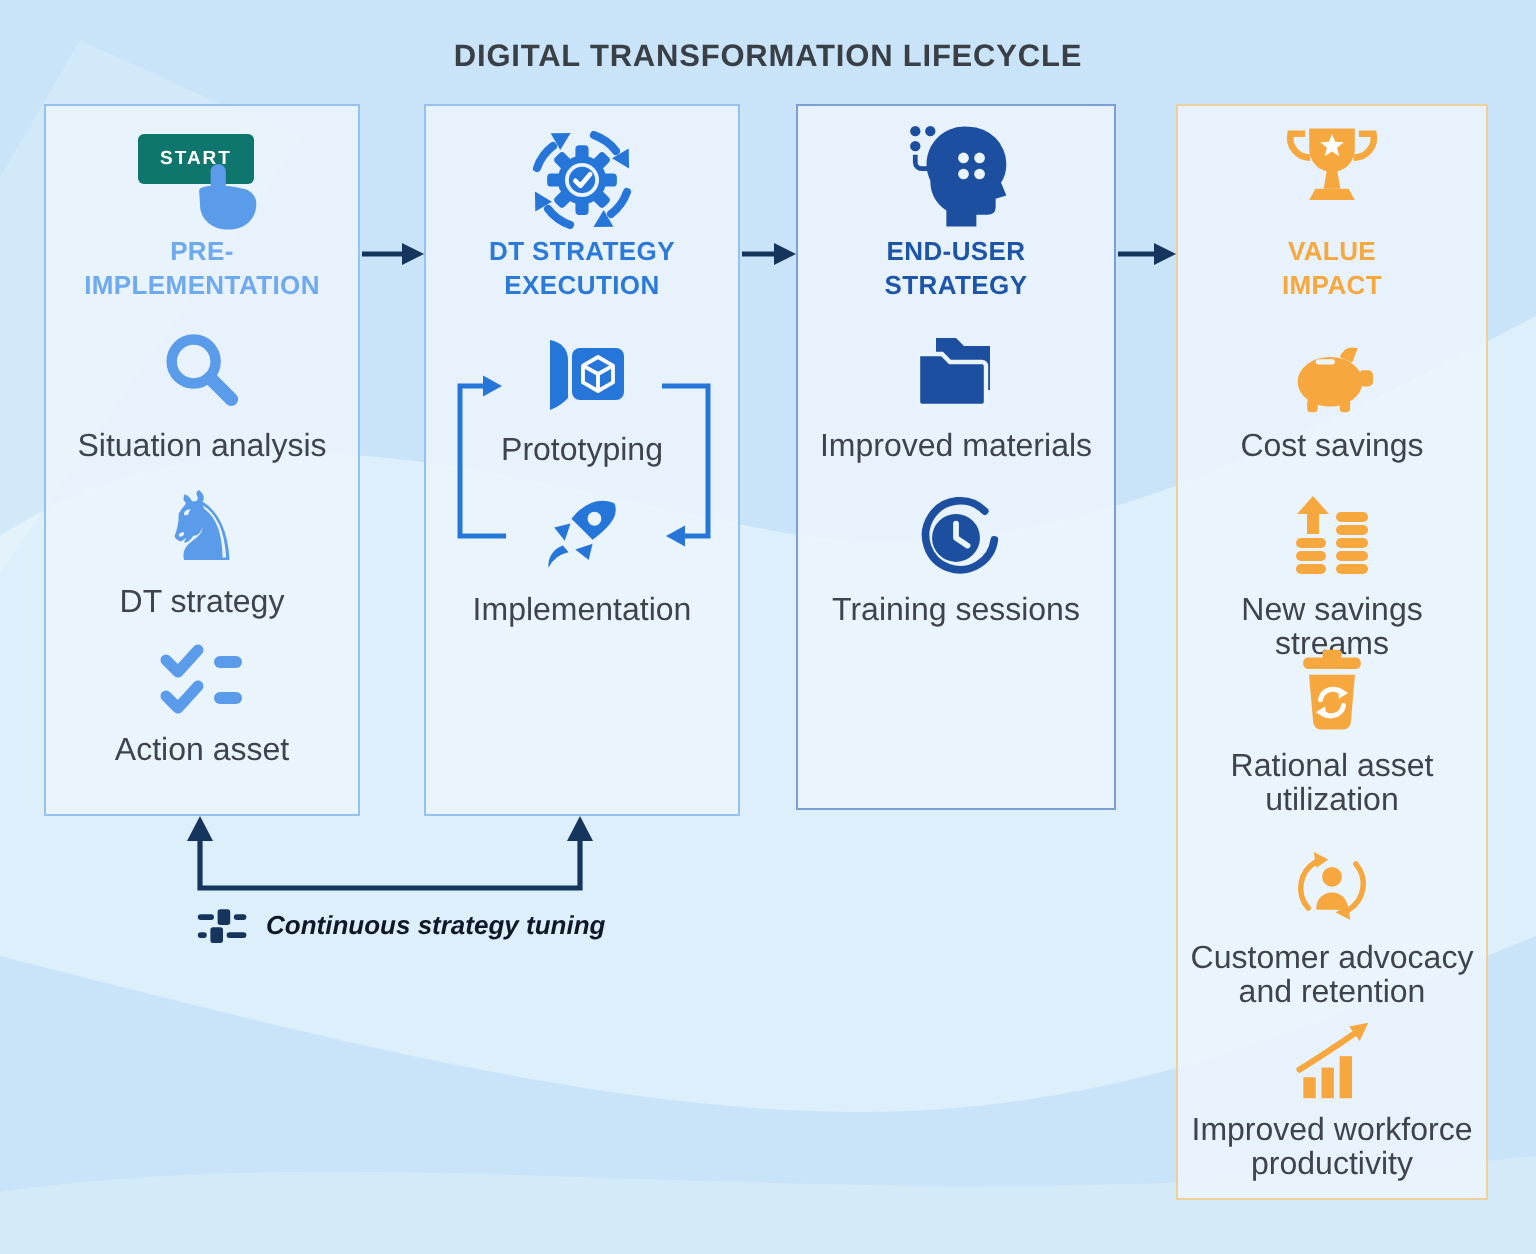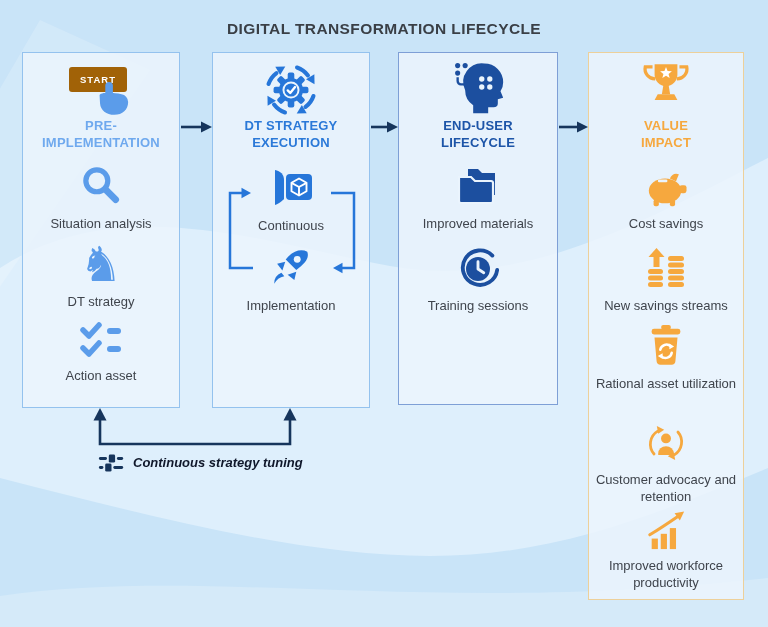--- a/index.html
+++ b/index.html
@@ -30,31 +30,31 @@
 
   .block{
     position:absolute;left:0;right:0;
     display:flex;flex-direction:column;align-items:center;
   }
   .heading{
     font-size:13px;font-weight:bold;line-height:17px;text-align:center;letter-spacing:.2px;
   }
   .h1{color:#6FA9EE;} .h2{color:#2B79D8;} .h3{color:#1D55A8;} .h4{color:#F6A83E;}
   .label{
-    font-size:13px;color:#3F444C;text-align:center;line-height:17px;margin-top:6px;
+    font-size:16px;color:#3F444C;text-align:center;line-height:17px;margin-top:6px;
     max-width:148px;
   }
   .knight{
     font-family:"DejaVu Sans",sans-serif;font-size:48px;line-height:46px;height:46px;
     color:#5B9CEA;
   }
   .start-wrap{position:relative;width:64px;height:56px;}
   .start-btn{
     position:absolute;left:0;top:2px;width:58px;height:25px;border-radius:3px;
-    background:#a16207;color:#fff;font-size:9.5px;font-weight:bold;letter-spacing:1px;
+    background:#0f766e;color:#fff;font-size:9.5px;font-weight:bold;letter-spacing:1px;
     display:flex;align-items:center;justify-content:center;
   }
   .start-hand{position:absolute;left:22px;top:16px;}
 
   .cycle-svg{position:absolute;left:0;top:0;}
 
   .loop-caption{
     position:absolute;left:98px;top:452px;width:220px;z-index:2;
     display:flex;align-items:center;gap:8px;
   }
@@ -156,21 +156,21 @@
   </svg>
   <div class="block" style="top:114px">
     <svg width="48" height="44" viewBox="0 0 48 44">
       <path d="M8,3 c5.5,1 9,4.5 9,10 v19 c0,0 -3.5,4 -9,6 z" fill="#2676D9"></path>
       <rect x="19" y="7" width="26" height="26" rx="4" fill="#2676D9"></rect>
       <g stroke="#fff" stroke-width="1.9" fill="none" stroke-linejoin="round">
         <path d="M32,11.5 L39.5,15.8 V24.2 L32,28.5 L24.5,24.2 V15.8 Z"></path>
         <path d="M24.5,15.8 L32,20 L39.5,15.8 M32,20 V28.5"></path>
       </g>
     </svg>
-    <div class="label">Continuous</div>
+    <div class="label">Prototyping</div>
   </div>
   <div class="block" style="top:192px">
     <svg width="48" height="46" viewBox="0 0 48 48">
       <path d="M41,7 C34,3.5 25,6.5 18.5,15 L23.5,20 29.5,26 C38,19.5 43.5,14 41,7 Z" fill="#2676D9"></path>
       <circle cx="30.5" cy="15" r="3.6" fill="#EAF4FD"></circle>
       <path d="M18,17.5 L9.5,19.5 L15,26.5 Z" fill="#2676D9"></path>
       <path d="M29.5,28 L27.5,36.5 L20.5,31 Z" fill="#2676D9"></path>
       <path d="M14,29 A11,11 0 0 0 6.5,40.5 A15,15 0 0 1 17,32.5 Z" fill="#2676D9"></path>
     </svg>
     <div class="label">Implementation</div>
@@ -191,21 +191,21 @@
       <g fill="#EAF4FD">
         <circle cx="31.5" cy="18.5" r="2.5"></circle>
           <circle cx="39" cy="18.5" r="2.5"></circle>
         <circle cx="31.5" cy="26" r="2.5"></circle>
           <circle cx="39" cy="26" r="2.5"></circle>
       </g>
     </svg>
   </div>
   <div class="block" style="top:64px">
     <div class="heading h3">END-USER</div>
-    <div class="heading h3">LIFECYCLE</div>
+    <div class="heading h3">STRATEGY</div>
   </div>
   <div class="block" style="top:114px">
     <svg width="46" height="42" viewBox="0 0 46 42">
       <path d="M13,2 h10 l4,4 h13 v22 h-27 z" fill="#1C4F9F"></path>
       <path d="M4,10 h12 l4,4 h16 a2,2 0 0 1 2,2 v18 a2,2 0 0 1 -2,2 H6 a2,2 0 0 1 -2,-2 z" fill="#1C4F9F" stroke="#EAF4FD" stroke-width="2.2"></path>
     </svg>
     <div class="label">Improved materials</div>
   </div>
   <div class="block" style="top:192px">
     <svg width="48" height="46" viewBox="0 0 48 48">

